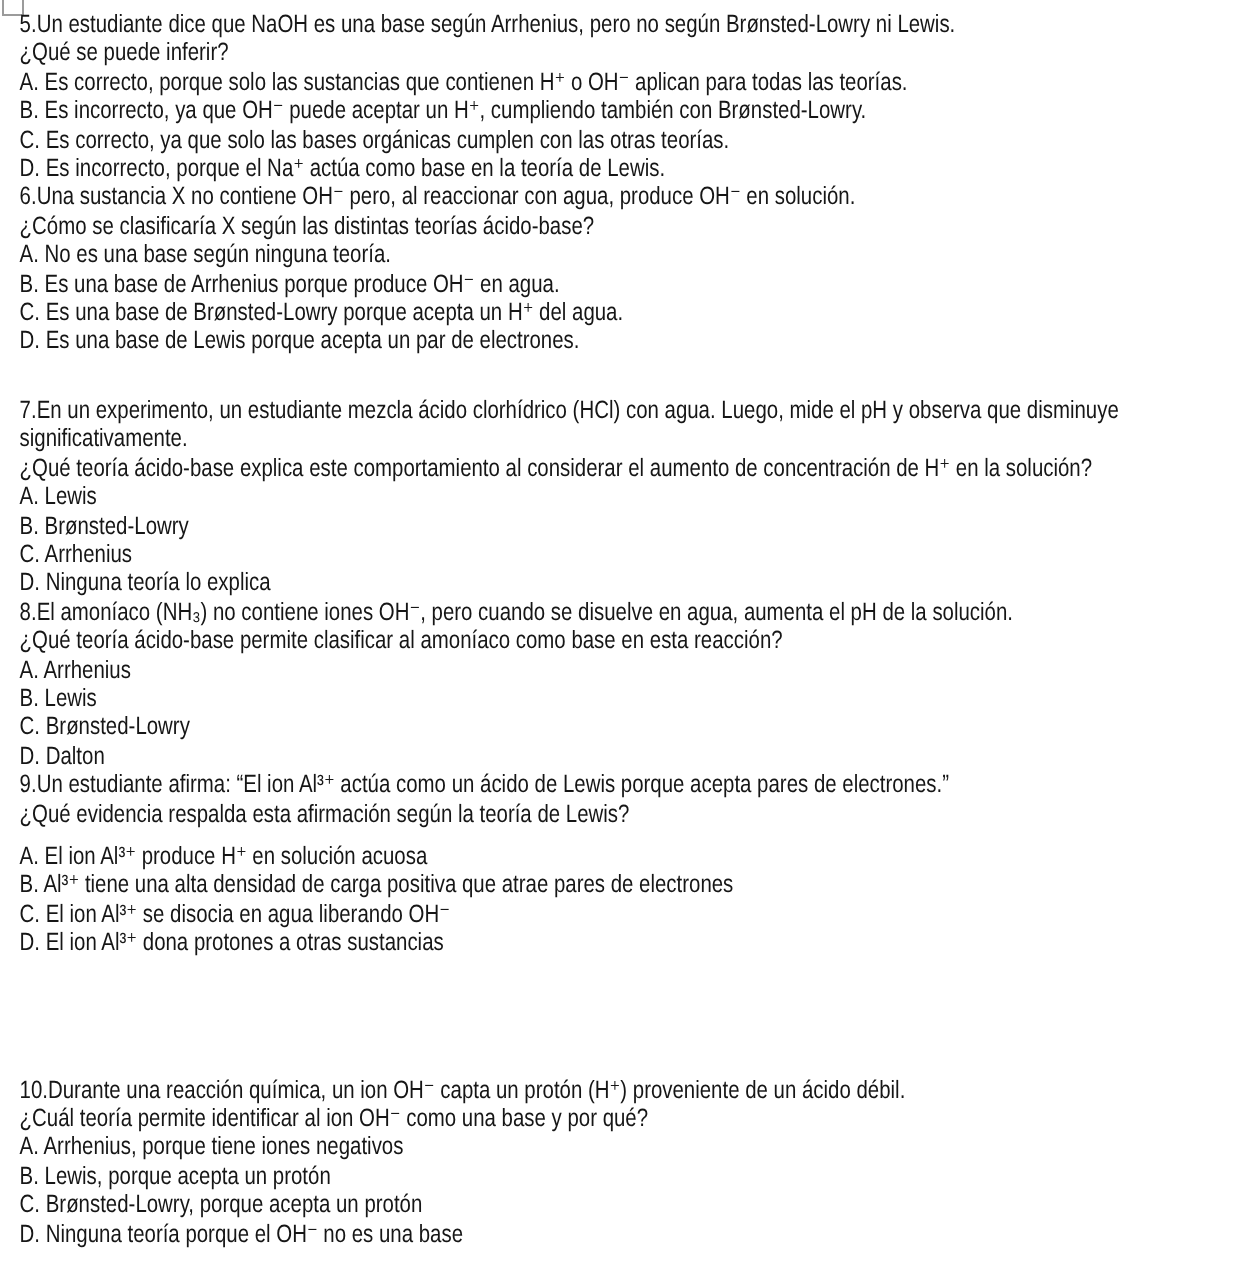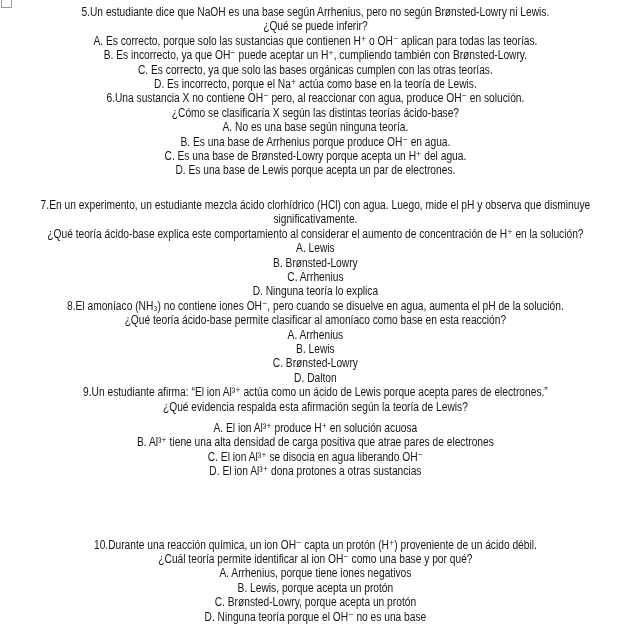--- a/index.html
+++ b/index.html
@@ -8,21 +8,20 @@
   }
   body {
     font-family: "Liberation Sans", "DejaVu Sans", sans-serif;
   }
   .page {
     position: relative;
     width: 621px;
     height: 632px;
     background: #ffffff;
     overflow: hidden;
-    text-align: center;
   }
   
   .checkbox-remnant {
     position: absolute;
     left: 1px;
     top: -5px;
     width: 11px;
     height: 13px;
     border: 1px solid #9b9b9b;
     background: #ffffff;

